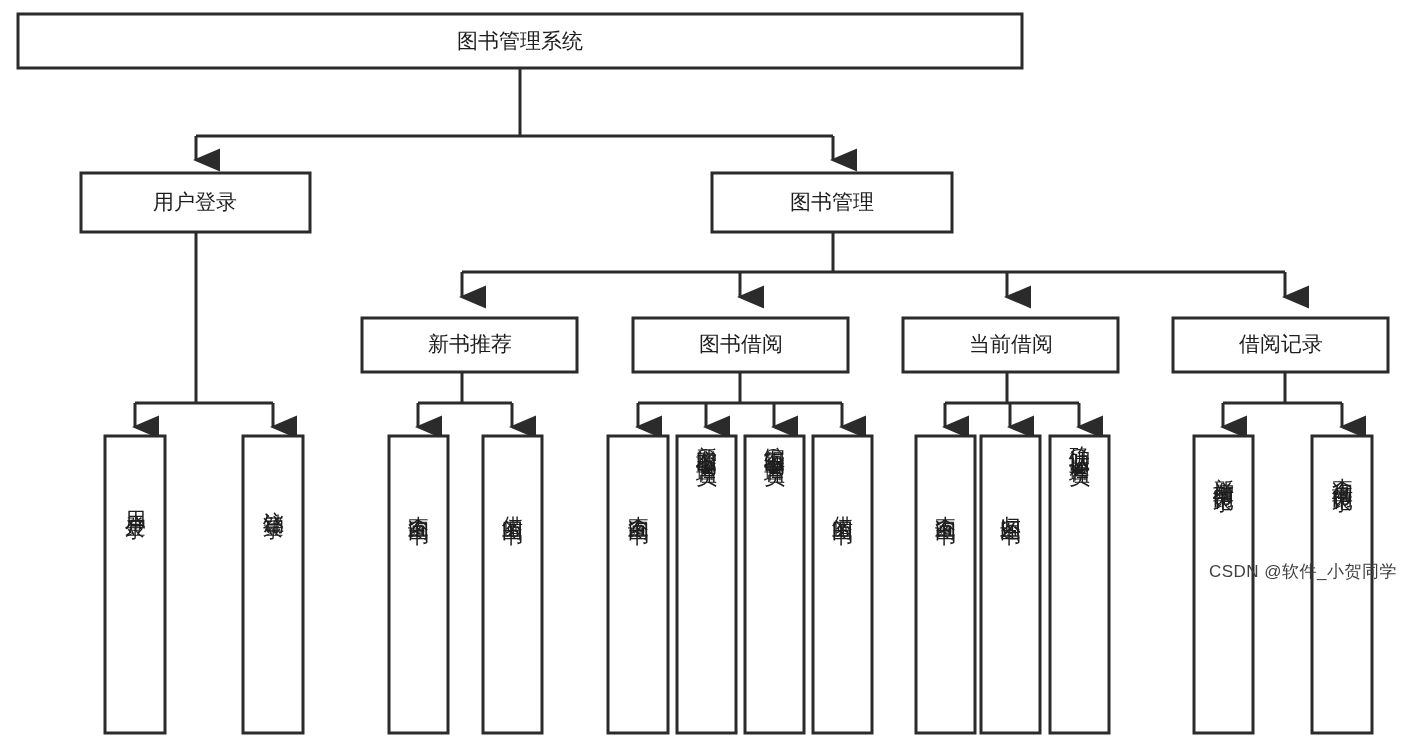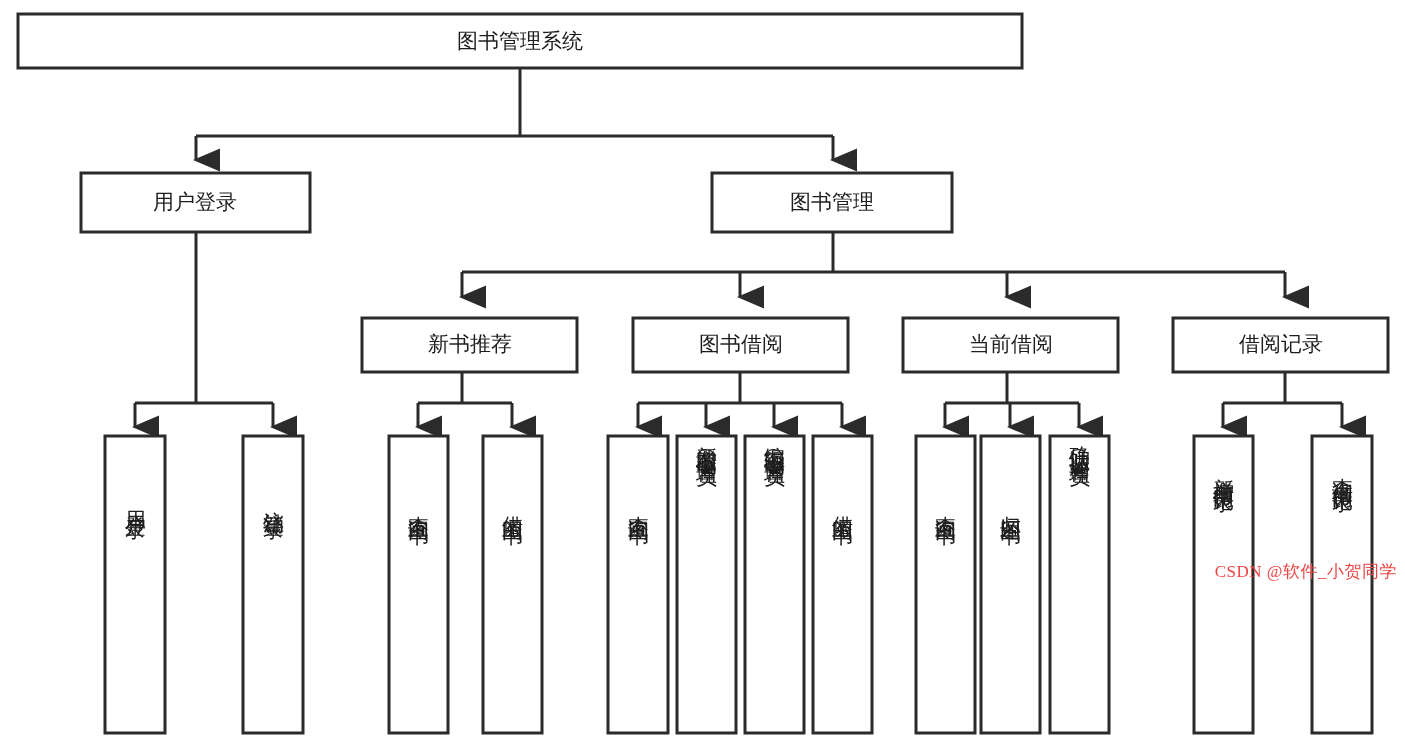--- a/index.html
+++ b/index.html
@@ -50,23 +50,23 @@
     fill: #1d1d1d;
     writing-mode: vertical-rl;
     text-orientation: upright;
     letter-spacing: 3px;
     text-anchor: middle;
   }
   .watermark {
     position: absolute;
     right: 8px;
     bottom: 4px;
-    font-family: Liberation Serif, serif;
+    font-family: Liberation Sans, sans-serif;
     font-size: 17px;
-    color: #ef4444;
+    color: #404040;
     white-space: nowrap;
     letter-spacing: 0.5px;
   }
 </style>
 </head>
 <body>
 
 <div id="diagram-root">
 
   <svg class="diagram-canvas" viewBox="0 0 1405 747">

